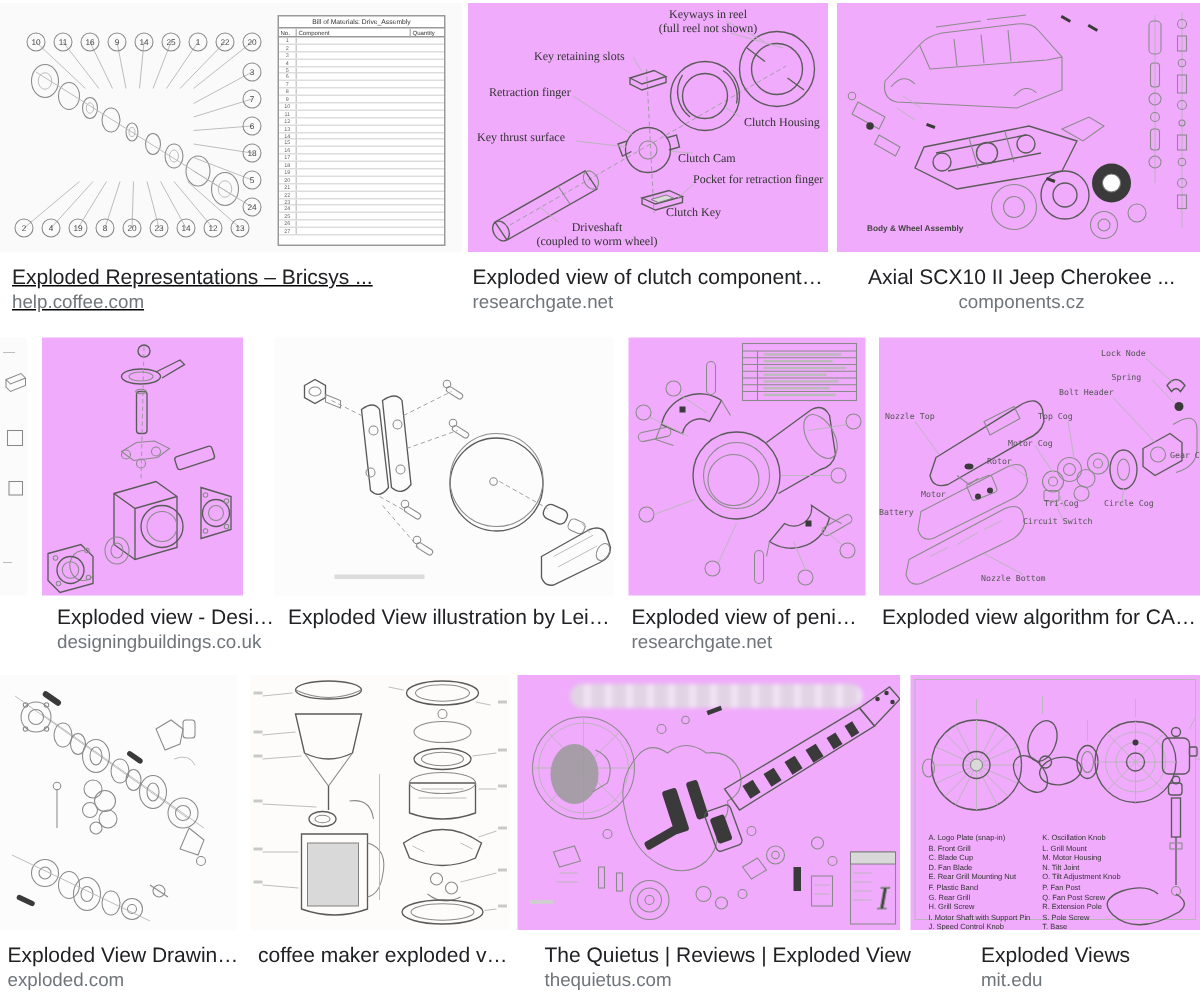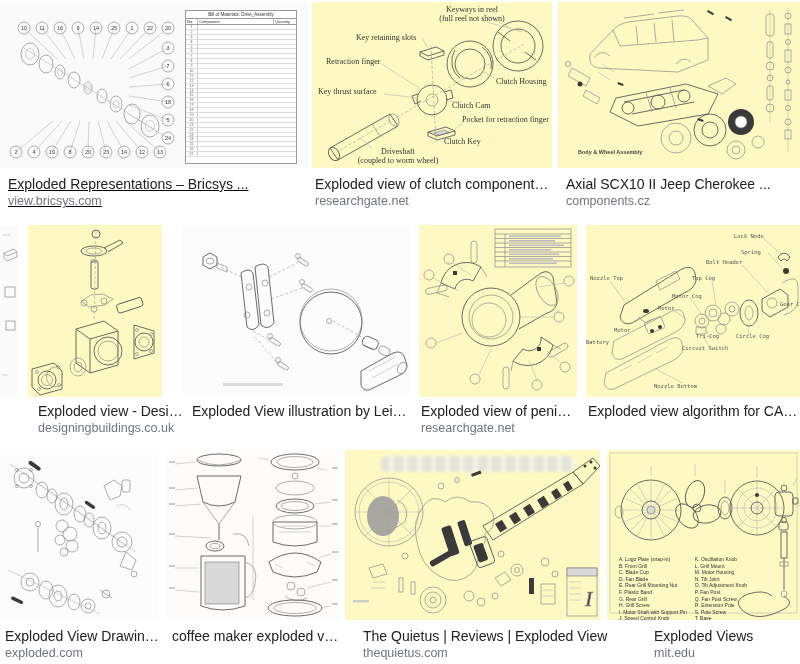--- a/index.html
+++ b/index.html
@@ -1,18 +1,18 @@
 <!DOCTYPE html>
 <html><head>
 <meta charset="utf-8">
 <style>
   * { margin:0; padding:0; box-sizing:border-box; }
   html,body { background:#fff; font-family:"Liberation Sans", sans-serif; }
   #page { position:relative; width:800px; height:664px; background:#fff; overflow:hidden; }
-  .tile { position:absolute; overflow:hidden; background:#fef9c3; cursor:pointer; }
+  .tile { position:absolute; overflow:hidden; background:#f0abfc; cursor:pointer; }
   .tile svg { display:block; width:100%; height:100%; }
   .caption { position:absolute; }
   .caption .title { font-size:14px; color:#202124; line-height:18px; white-space:nowrap; overflow:hidden; text-overflow:ellipsis; }
   .caption .domain { font-size:12.5px; color:#70757a; line-height:17px; white-space:nowrap; }
   .ink  { stroke:#5a5a5a; fill:none; stroke-width:0.9; }
   .ink2 { stroke:#8a8a8a; fill:none; stroke-width:0.7; }
   .lite { stroke:#b5b5b5; fill:none; stroke-width:0.6; }
   .dash { stroke:#9a9a9a; fill:none; stroke-width:0.6; stroke-dasharray:3 2; }
   .fillg { fill:#d9d9d9; stroke:#777; stroke-width:0.6; }
   .filld { fill:#3a3a3a; stroke:none; }
@@ -457,27 +457,27 @@
         <rect x="168" y="14" width="7" height="2" transform="rotate(30 168 14)"></rect>
         <rect x="60" y="80" width="6" height="2" transform="rotate(20 60 80)"></rect>
         <rect x="140" y="116" width="6" height="2" transform="rotate(20 140 116)"></rect>
       </g>
       <text class="ts" x="20" y="152" font-size="5.5" font-weight="bold">Body &amp; Wheel Assembly</text>
     </svg>
   </div>
 
   <div class="caption" style="left:8px;top:175px;width:295px;text-decoration:underline;">
     <div class="title">Exploded Representations – Bricsys ...</div>
-    <div class="domain">view.bricsys.com</div>
+    <div class="domain">help.coffee.com</div>
   </div>
   <div class="caption" style="left:315px;top:175px;width:235px;">
     <div class="title">Exploded view of clutch components ...</div>
     <div class="domain">researchgate.net</div>
   </div>
-  <div class="caption" style="left:566px;top:175px;width:230px;">
+  <div class="caption" style="left:566px;top:175px;width:230px;text-align:center;">
     <div class="title">Axial SCX10 II Jeep Cherokee ...</div>
     <div class="domain">components.cz</div>
   </div>
 
   <div class="tile" style="left:0;top:225px;width:18px;height:172px;background:#fbfbfb;">
     <svg viewBox="0 0 18 172">
       <path class="ink2" d="M4 28 l10 -4 l3 3 l-10 4 z M4 28 l0 5 l3 3 l10 -4 l0 -5"></path>
       <rect class="ink2" x="5" y="62" width="10" height="10"></rect>
       <rect class="ink2" x="6" y="96" width="9" height="9"></rect>
       <line class="lite" x1="2" y1="10" x2="10" y2="10"></line>

